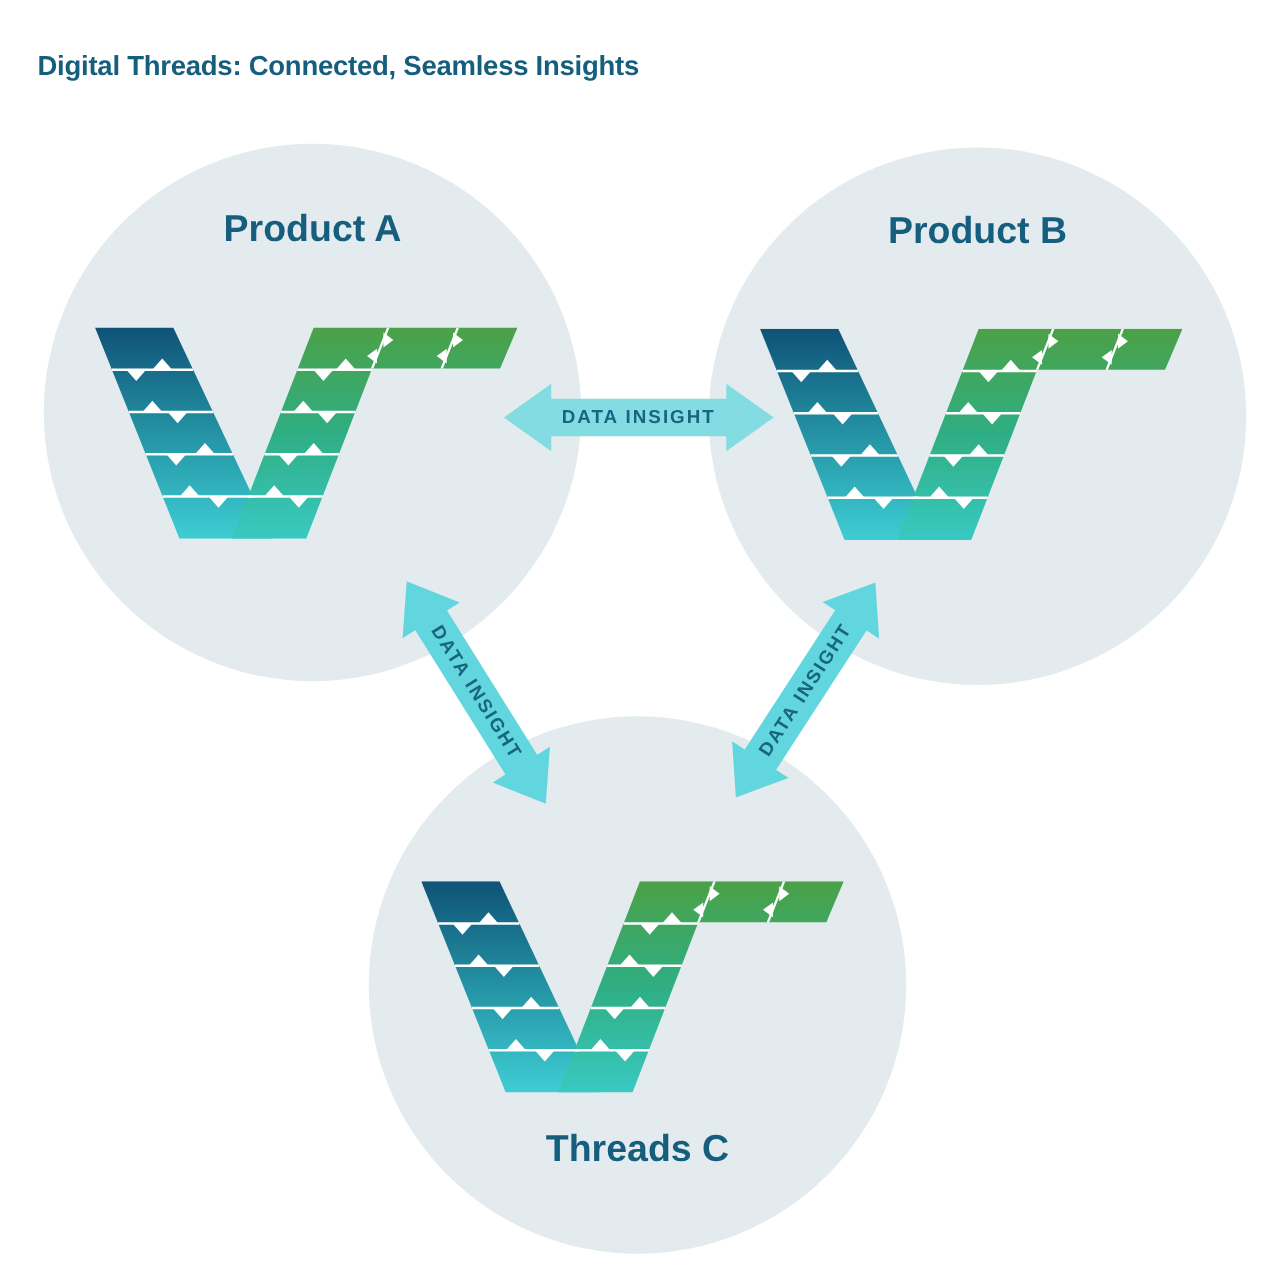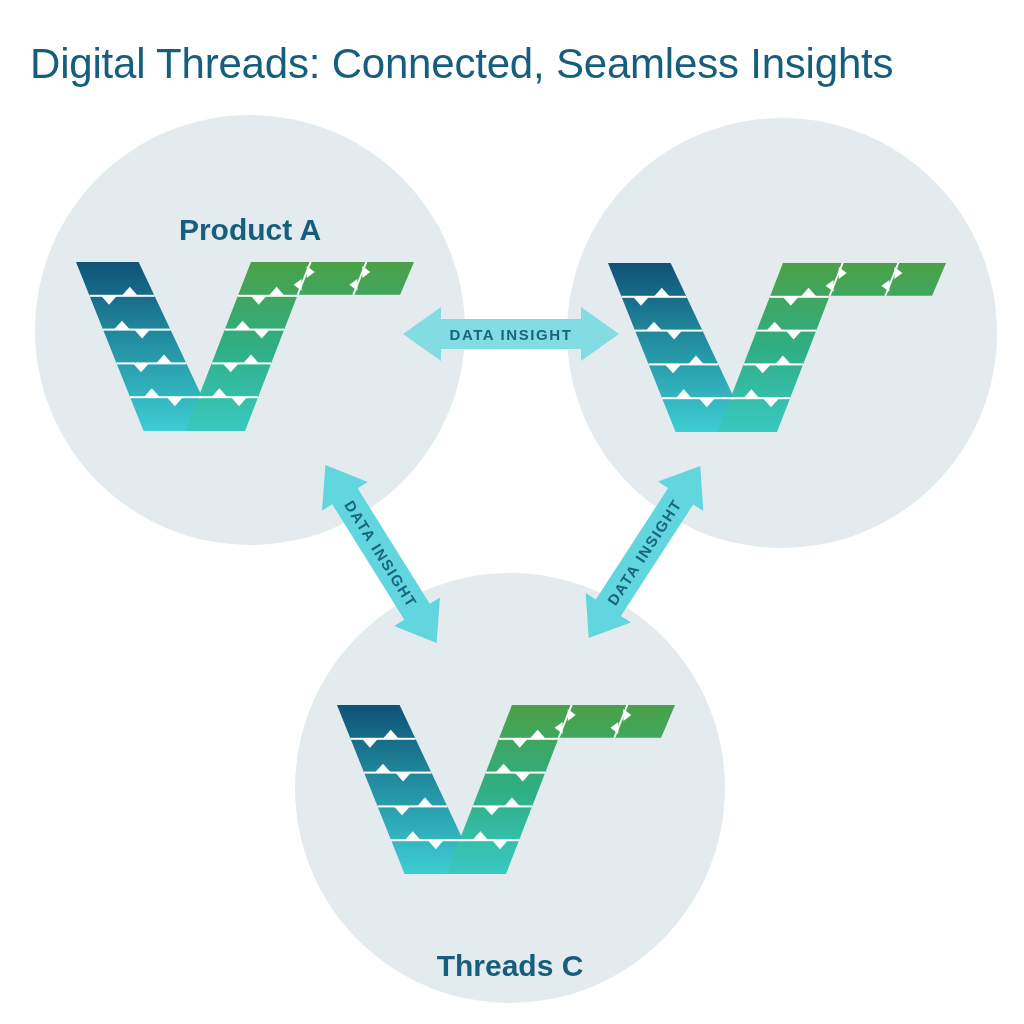--- a/index.html
+++ b/index.html
@@ -2,33 +2,33 @@
 <html><head>
 <meta charset="utf-8">
 <style>
   html,body{margin:0;padding:0;}
   body{
     width:1024px;height:1024px;position:relative;background:#ffffff;
     font-family:"Liberation Sans", sans-serif;overflow:hidden;
   }
   .page-title{
     position:absolute;left:30px;top:40px;margin:0;
-    font-size:42px;font-weight:400;letter-spacing:-0.2px;
+    font-size:22px;font-weight:700;letter-spacing:-0.2px;
     color:var(--c-title,#155E7D);
   }
   .circle{
     position:absolute;width:430px;height:430px;border-radius:50%;
     background:var(--c-circle,#E4EBEE);
   }
   .circle-a{left:35px;top:115px;}
   .circle-b{left:567px;top:118px;}
   .circle-c{left:295px;top:573px;}
   .product-label{
     position:absolute;left:0;width:100%;text-align:center;
-    font-size:30px;font-weight:800;color:var(--c-title,#155E7D);margin-top:46px;
+    font-size:30px;font-weight:800;color:var(--c-title,#155E7D);
   }
   .circle-a .product-label{top:52px;}
   .circle-b .product-label{top:50px;}
   .circle-c .product-label{top:330px;}
   .v-glyph{position:absolute;left:41px;width:338px;height:169px;}
   .circle-a .v-glyph{top:147px;}
   .circle-b .v-glyph{top:145px;}
   .circle-c .v-glyph{top:132px;left:42px;}
   .arrow{position:absolute;}
   .arrow svg{position:absolute;left:0;top:0;width:100%;height:100%;}
@@ -109,20 +109,21 @@
   <h1 class="page-title">Digital Threads: Connected, Seamless Insights</h1>
 
   <div class="circle circle-a">
     <div class="product-label">Product A</div>
     <svg class="v-glyph" viewBox="0 0 340 170">
       <use href="#vglyph"></use>
     </svg>
   </div>
 
   <div class="circle circle-b">
+    <div class="product-label">Product B</div>
     <svg class="v-glyph" viewBox="0 0 340 170">
       <use href="#vglyph"></use>
     </svg>
   </div>
 
   <div class="circle circle-c">
     <div class="product-label">Threads C</div>
     <svg class="v-glyph" viewBox="0 0 340 170">
       <use href="#vglyph"></use>
     </svg>

